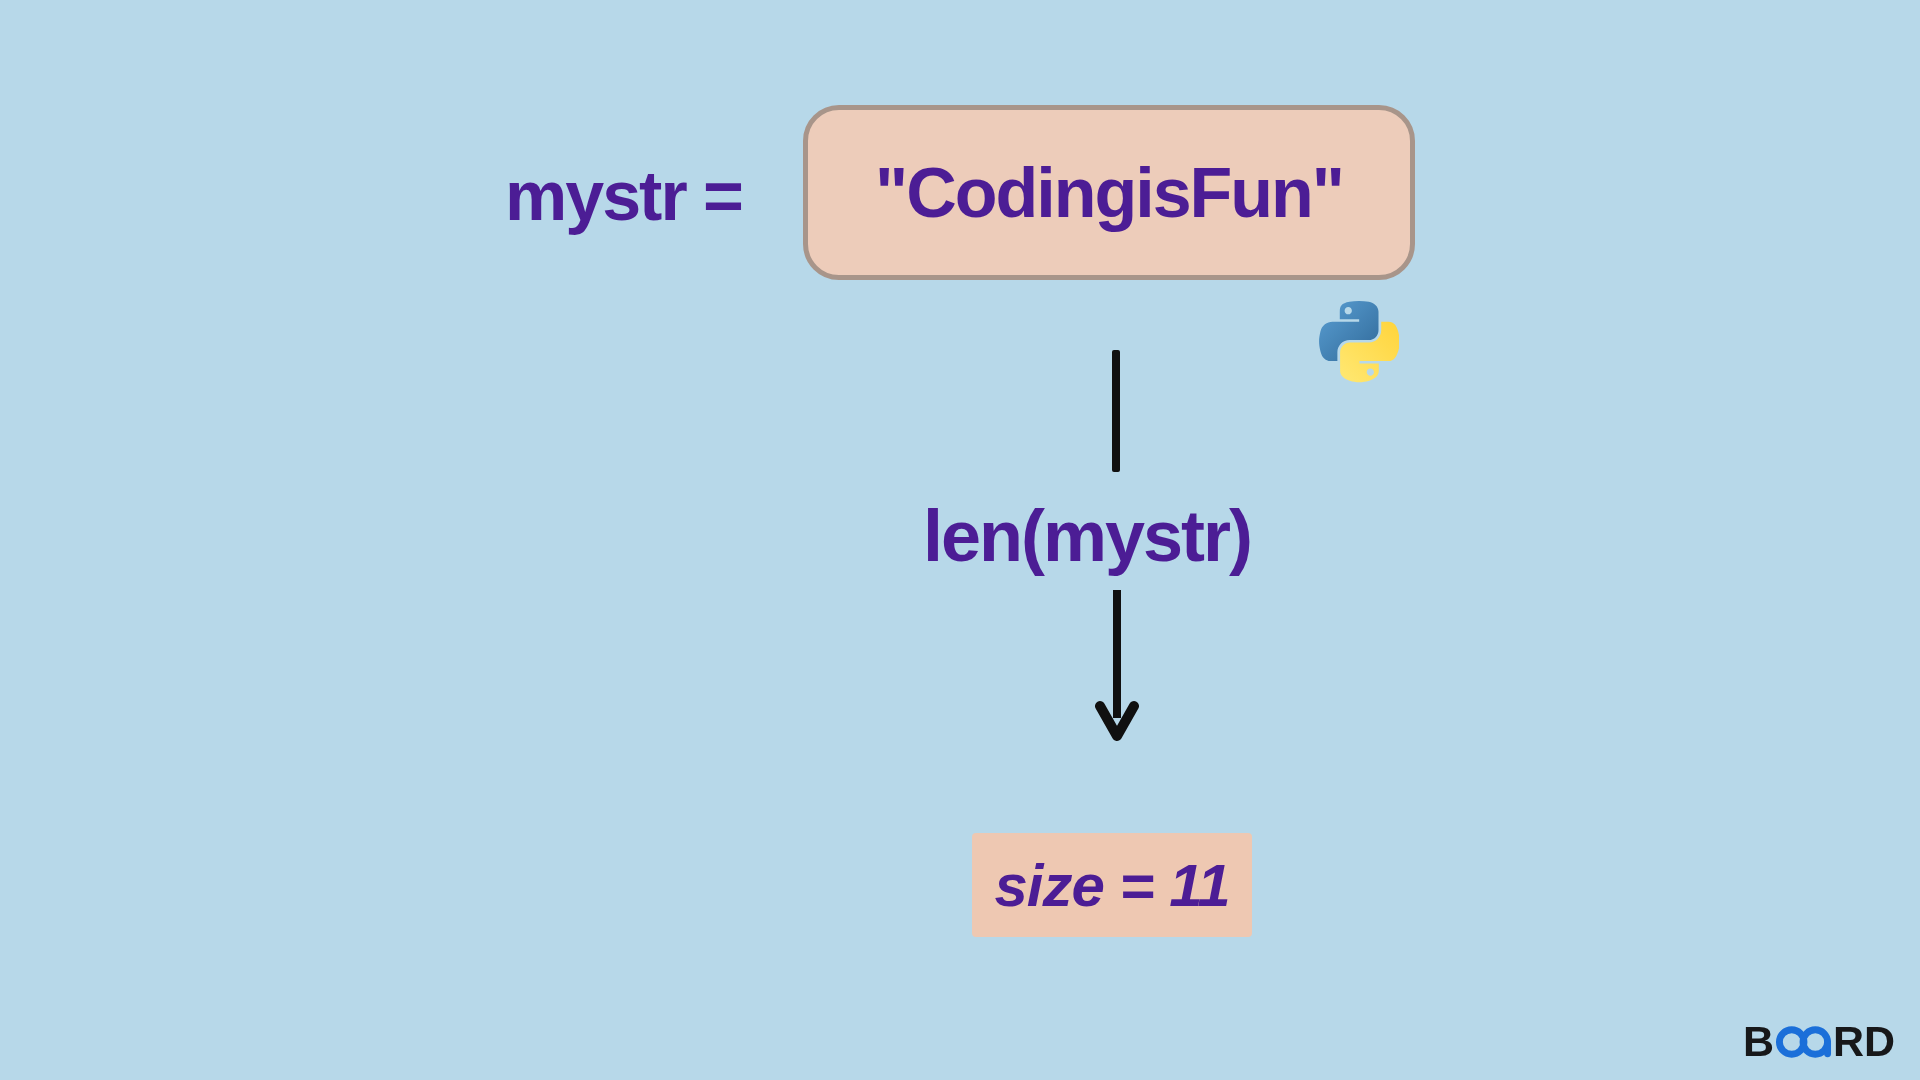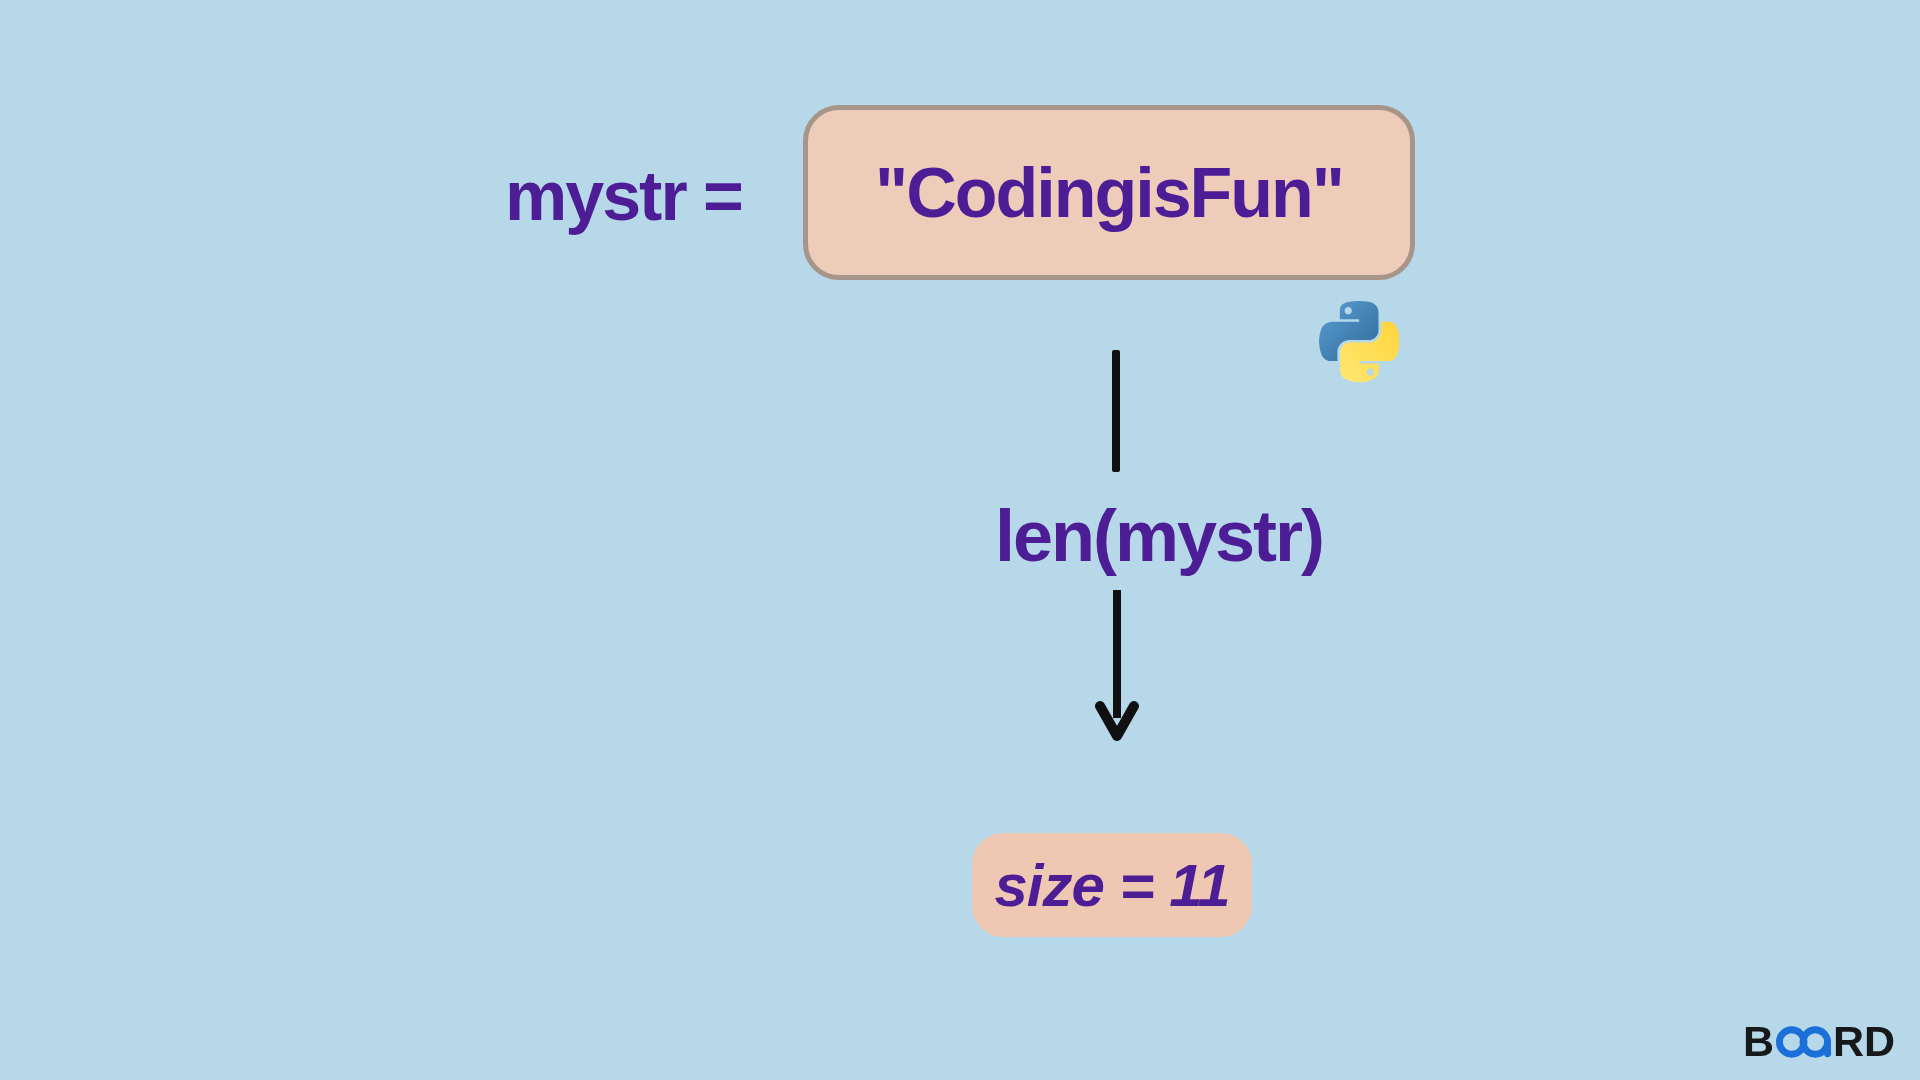--- a/index.html
+++ b/index.html
@@ -63,41 +63,41 @@
     width: 8px;
     height: 122px;
     background: #101010;
     border-radius: 2px;
   }
   .fn-label {
     position: absolute;
     left: 923px;
     top: 496px;
     width: 400px;
-    text-align: right;
+    text-align: left;
     font-size: 72px;
     line-height: 80px;
     letter-spacing: -2px;
     white-space: nowrap;
   }
   .down-arrow {
     position: absolute;
     left: 1095px;
     top: 588px;
     width: 44px;
     height: 156px;
   }
   .result-box {
     position: absolute;
     left: 972px;
     top: 833px;
     width: 280px;
     height: 104px;
     background: #eec8b2;
-    border-radius: 31px;
+    border-radius: 4px;
     display: flex;
     align-items: center;
     justify-content: center;
   }
   .result-box span {
     font-size: 60px;
     font-style: italic;
     letter-spacing: -1px;
     white-space: nowrap;
   }

